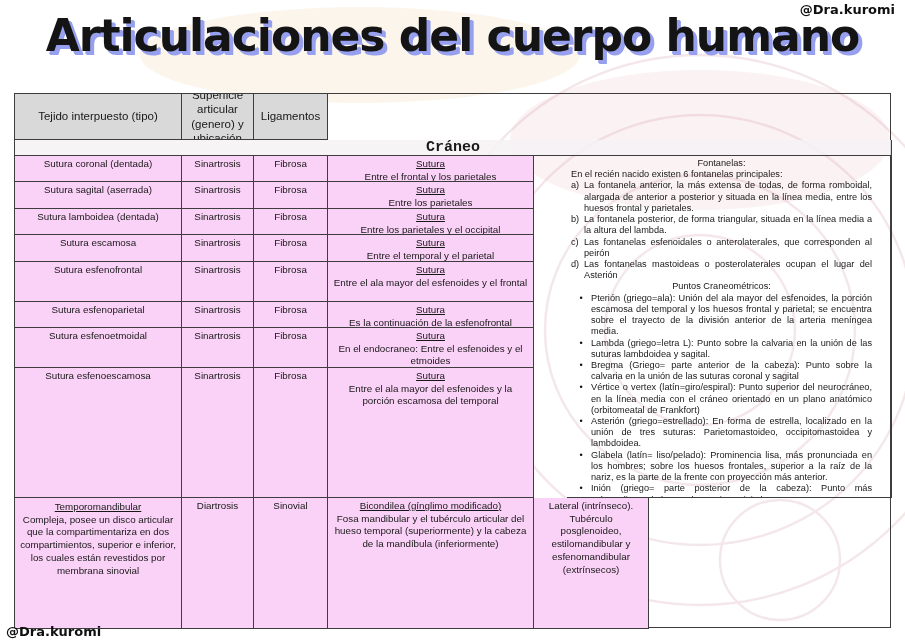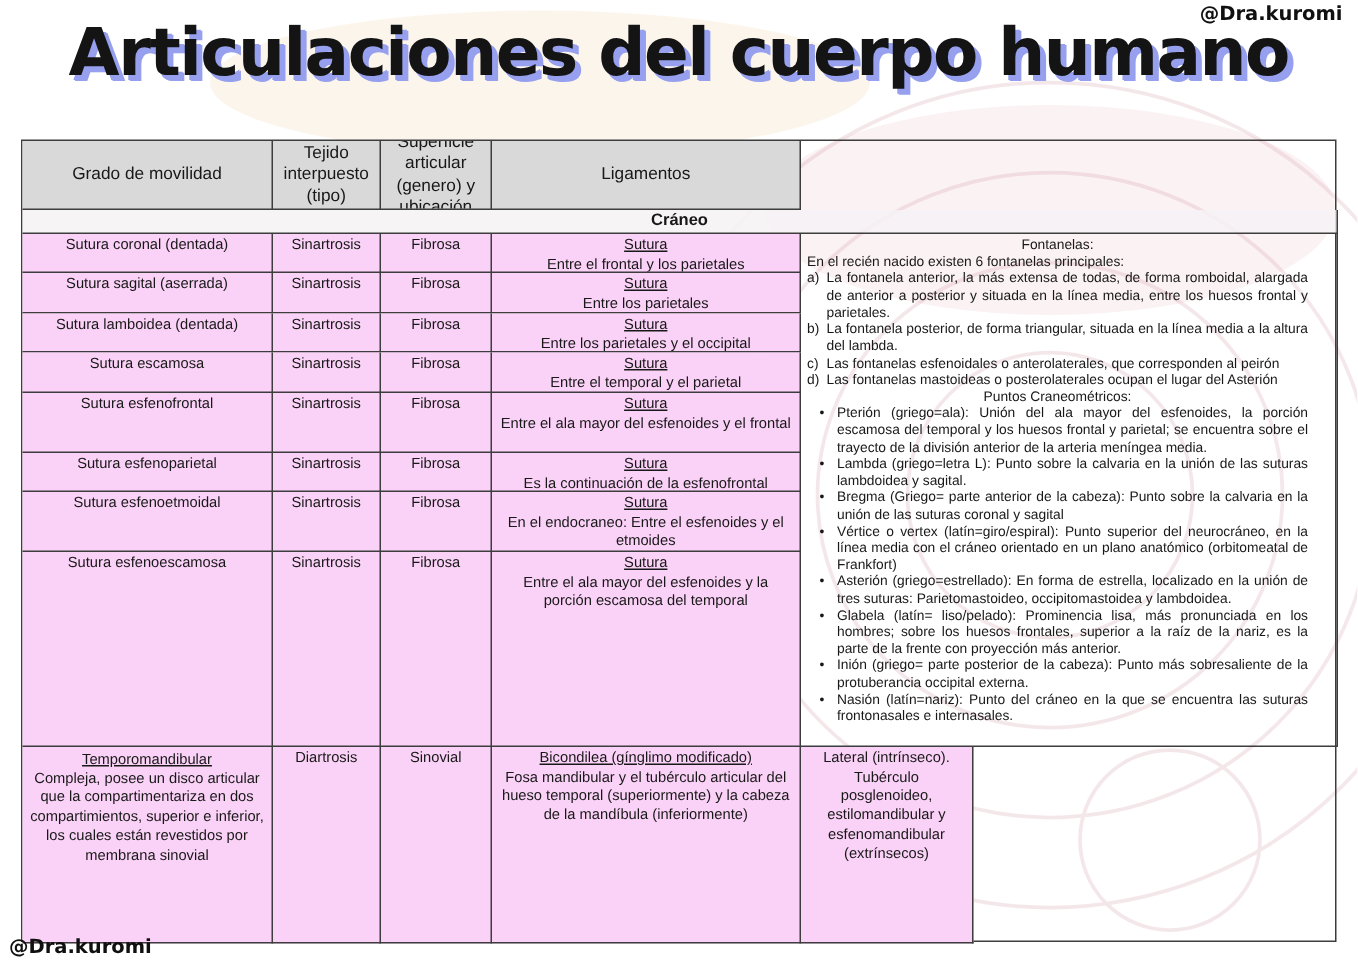--- a/index.html
+++ b/index.html
@@ -44,29 +44,29 @@
   }
   .hdr{
     background:var(--header_gray,#d9d9d9);
     display:flex;align-items:center;justify-content:center;
     font-size:11.5px;line-height:1.25;padding:2px 6px;
   }
   .band{
     grid-column:1 / -1;
     background:rgba(246,242,245,0.85);
     display:flex;align-items:center;justify-content:center;
-    font-weight:bold;font-size:11px;padding:0;
+    font-weight:bold;font-size:15px;padding:0;font-family:Liberation Mono, monospace;
   }
   .pre{white-space:pre-line;}
   .supl1{display:block;text-decoration:underline;}
   
   .fcell{
     grid-column:5 / span 2;grid-row:3 / span 8;
     background:transparent;text-align:left;
-    font-size:9.2px;line-height:1.22;padding:2px 19px 2px 4px;
+    font-size:9.2px;line-height:1.22;padding:2px 19px 2px 4px;margin-left:33px;
   }
   .fc-center{text-align:center;}
   .fitem{display:flex;}
   .fitem .fk{flex:none;width:13px;}
   .fitem .ft{flex:1;text-align:justify;}
   .bitem{display:flex;}
   .bitem .bdot{flex:none;width:20px;text-align:center;}
   .bitem .bt{flex:1;text-align:justify;}
   
   .tmj-nombre{padding-top:3px;}
@@ -87,21 +87,20 @@
       <circle cx="780" cy="560" r="60"></circle>
     </g>
   </svg>
 
   <div class="handle-top">@Dra.kuromi</div>
 
   <h1 class="title">Articulaciones del cuerpo humano</h1>
 
   <div class="tbl">
 
-    <div class="c hdr">Grado de movilidad</div>
     <div class="c hdr">Tejido interpuesto (tipo)</div>
     <div class="c hdr">Superficie articular (genero) y ubicación</div>
     <div class="c hdr">Ligamentos</div>
 
     <div class="c band">Cráneo</div>
 
     <div class="c" style="grid-row:3">Sutura coronal (dentada)</div>
     <div class="c" style="grid-row:3">Sinartrosis</div>
     <div class="c" style="grid-row:3">Fibrosa</div>
     <div class="c" style="grid-row:3">

